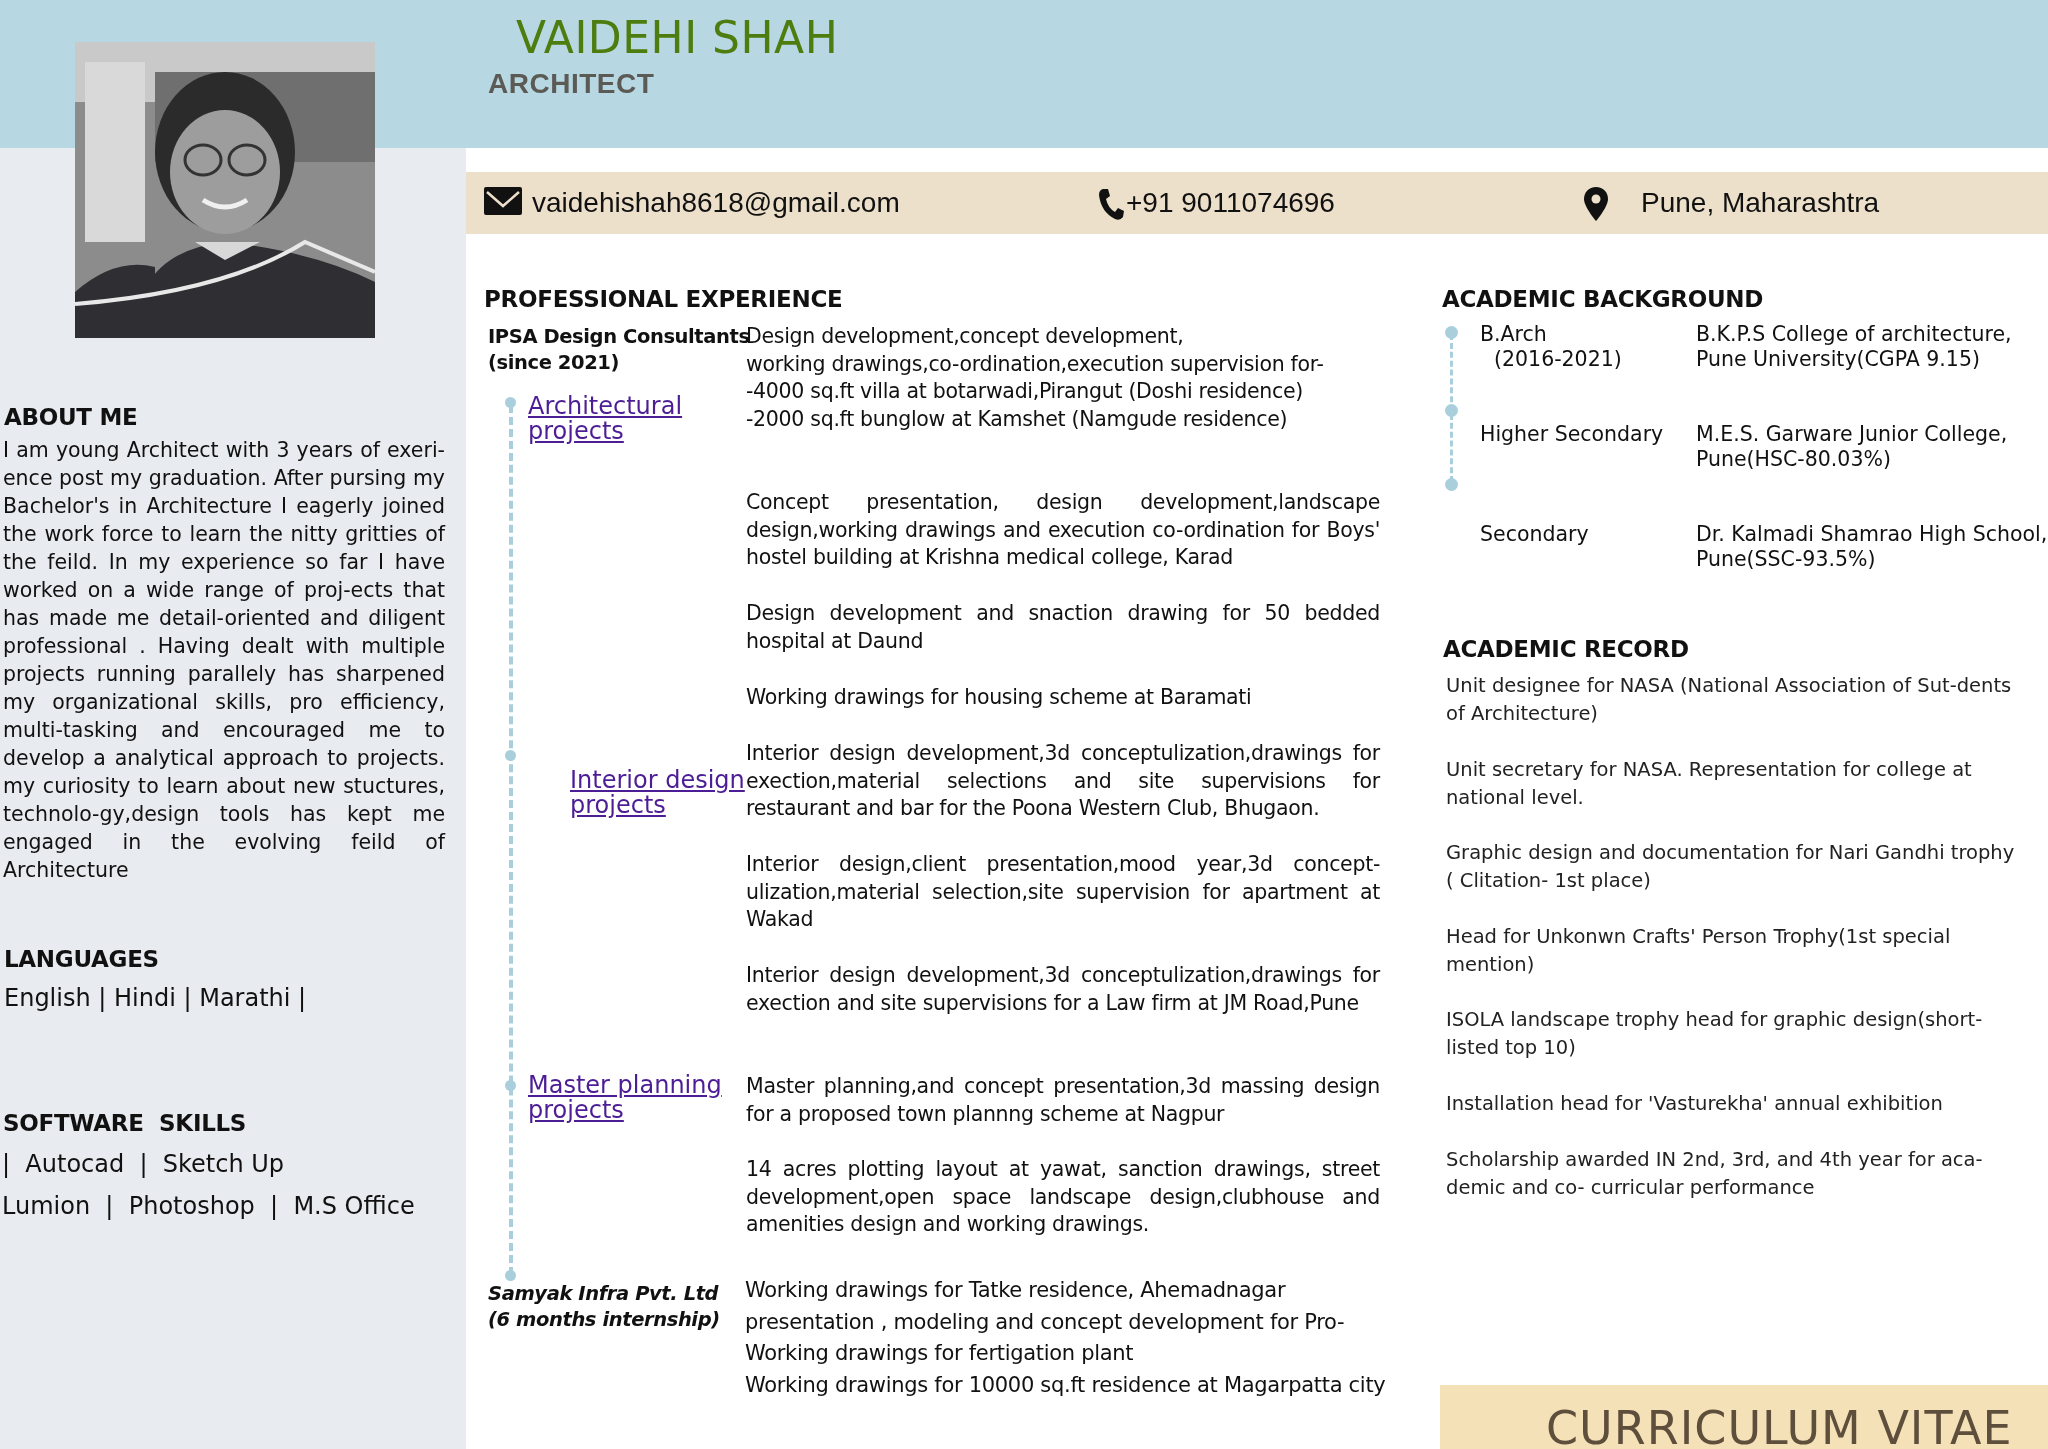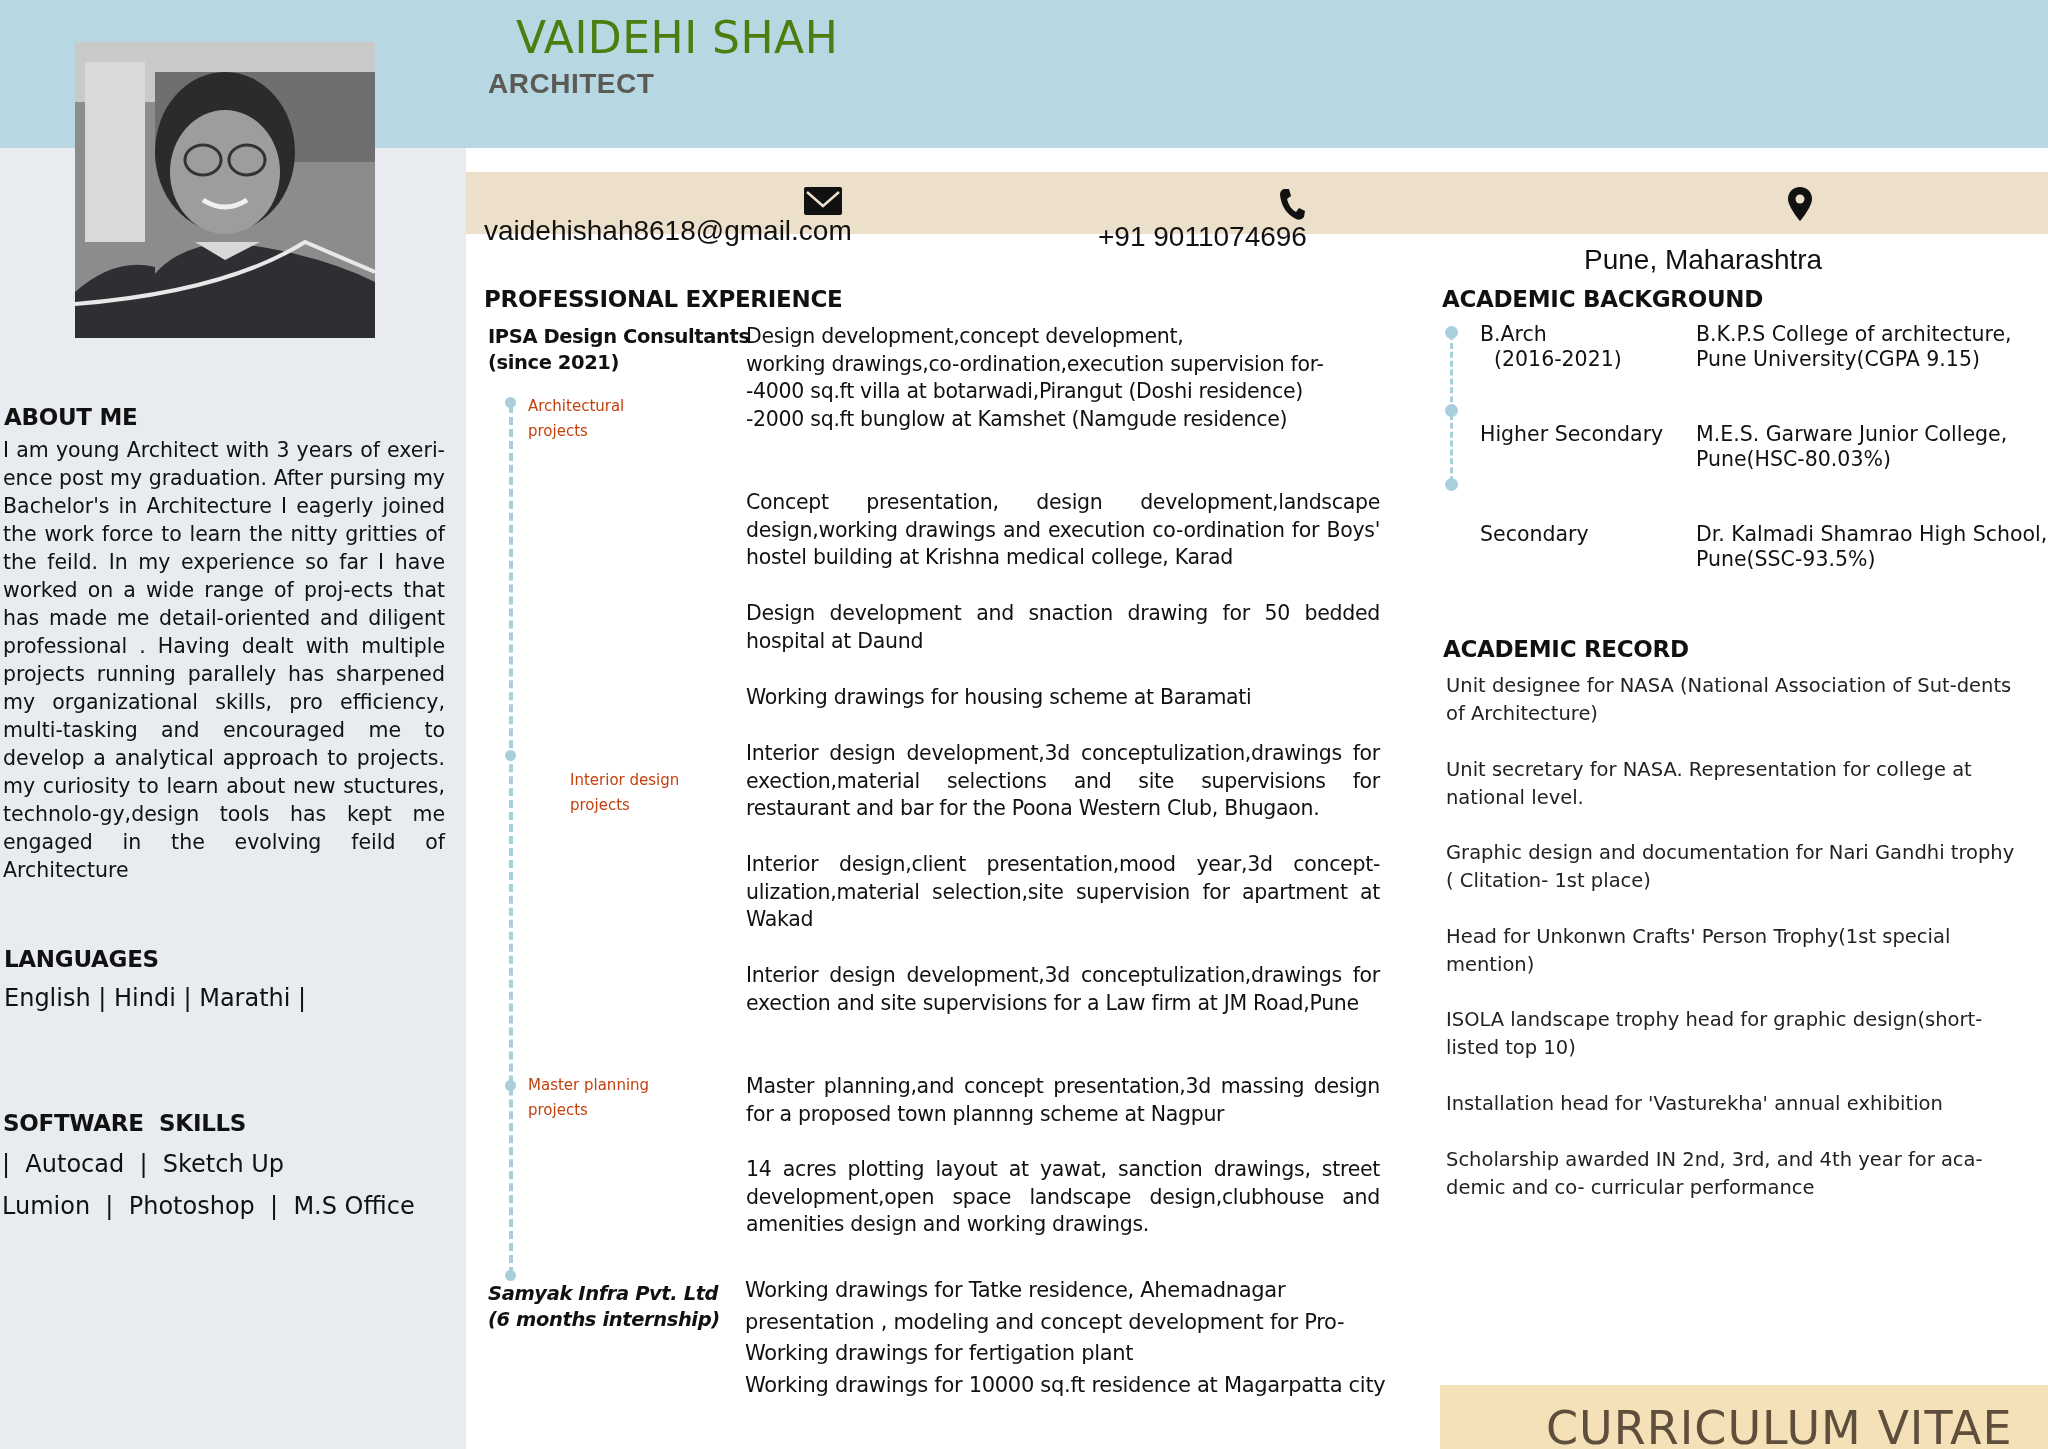--- a/index.html
+++ b/index.html
@@ -8,36 +8,36 @@
 
   .header-band { position: absolute; left: 0; top: 0; width: 2048px; height: 148px; background: #b7d7e2; }
   .left-panel { position: absolute; left: 0; top: 148px; width: 466px; height: 1301px; background: #e8ebef; }
   .photo { position: absolute; left: 75px; top: 42px; width: 300px; height: 296px; background: linear-gradient(160deg, #cfcfcf 0%, #9a9a9a 35%, #6e6e6e 60%, #3a3a3a 100%); overflow: hidden; }
   .photo svg { width: 100%; height: 100%; display: block; }
 
   .name { position: absolute; left: 484px; top: 12px; font-family: "DejaVu Sans", sans-serif; font-size: 44px; letter-spacing: 0.5px; color: #4d7c0f; font-weight: normal; margin-left: 32px; }
   .role { position: absolute; left: 488px; top: 68px; font-size: 28px; font-weight: bold; color: #5b5a55; letter-spacing: 0.5px; }
 
   .contact-bar { position: absolute; left: 466px; top: 172px; width: 1582px; height: 62px; background: #ede0cb; }
-  .contact-item { position: absolute; top: 15px; display: flex; align-items: flex-end; font-size: 28px; color: #111; flex-direction: column; }
+  .contact-item { position: absolute; top: 15px; display: flex; align-items: flex-start; font-size: 28px; color: #111; }
   .contact-item .icon { display: inline-flex; margin-right: 10px; }
   .ci-email { left: 18px; }
   .ci-phone { left: 632px; }
   .ci-loc { left: 1118px; gap: 23px; }
 
   .sec-title { position: absolute; font-family: "DejaVu Sans", sans-serif; font-weight: bold; font-size: 23px; color: #111; letter-spacing: -0.3px; }
 
   
   .about-text { position: absolute; left: 3px; top: 436px; width: 442px; font-family: "DejaVu Sans", sans-serif; font-size: 20.5px; line-height: 28px; text-align: justify; color: #111; }
   .langs { position: absolute; left: 4px; top: 984px; font-family: "DejaVu Sans", sans-serif; font-size: 24px; color: #111; }
   .skills-line { position: absolute; left: 2px; font-family: "DejaVu Sans", sans-serif; font-size: 24px; color: #111; }
 
   
   .exp-company { position: absolute; left: 488px; font-family: "DejaVu Sans", sans-serif; font-weight: bold; font-size: 19.5px; line-height: 26px; color: #111; letter-spacing: -0.4px; }
-  .exp-cat { position: absolute; left: 528px; font-family: "DejaVu Sans", sans-serif; font-size: 15px; line-height: 25px; color: #c2410c; }
+  .exp-cat { position: absolute; left: 528px; font-family: "DejaVu Sans", sans-serif; font-size: 24px; line-height: 25px; color: #4c1d95; text-decoration: underline; }
   .exp-desc { position: absolute; left: 746px; width: 634px; font-family: "DejaVu Sans", sans-serif; font-size: 20.5px; line-height: 27.5px; text-align: justify; color: #111; letter-spacing: -0.3px; }
   .exp-desc.left { text-align: left; }
   .exp-lines { position: absolute; left: 745px; font-family: "DejaVu Sans", sans-serif; font-size: 21px; line-height: 31.5px; color: #111; letter-spacing: -0.3px; }
 
   .timeline-line { position: absolute; width: 0; border-left: 4px dashed #a9cfdd; }
   .timeline-dot { position: absolute; width: 12px; height: 12px; border-radius: 50%; background: #a9cfdd; }
 
   
   .acad-label { position: absolute; left: 1480px; font-family: "DejaVu Sans", sans-serif; font-size: 20.5px; line-height: 25px; color: #111; }
   .acad-inst { position: absolute; left: 1696px; width: 360px; font-family: "DejaVu Sans", sans-serif; font-size: 20.5px; line-height: 25px; color: #111; white-space: nowrap; }

